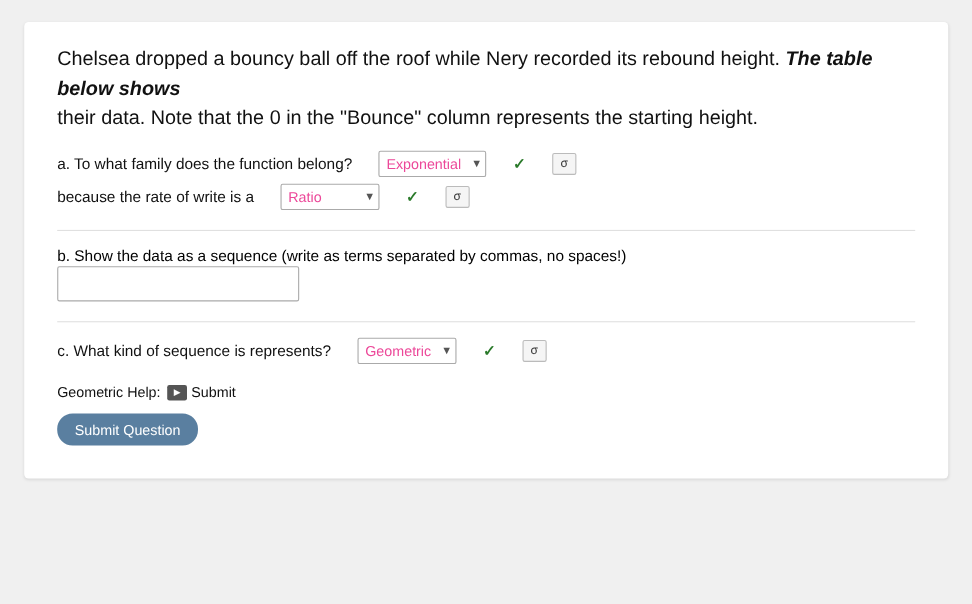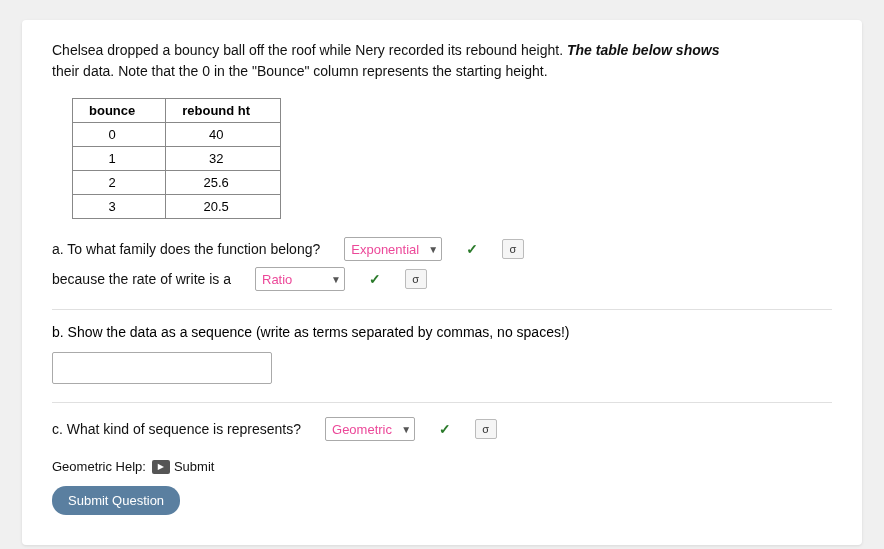--- a/index.html
+++ b/index.html
@@ -14,21 +14,21 @@
       padding: 20px;
     }
     .container {
       background: #fff;
       width: 840px;
       padding: 20px 30px 30px 30px;
       border-radius: 4px;
       box-shadow: 0 1px 3px rgba(0,0,0,0.1);
     }
     .intro-text {
-      font-size: 14px;
+      font-size: 18px;
       line-height: 1.5;
       margin-bottom: 16px;
       color: #111;
     }
     .intro-text em {
       font-style: italic;
       font-weight: bold;
     }
     
     .data-table {
@@ -113,21 +113,21 @@
       padding: 2px 6px;
       font-size: 13px;
       border-radius: 2px;
     }
     
     .part-b-block {
       margin-bottom: 18px;
     }
     .part-b-label {
       font-size: 14px;
-      margin-bottom: 12px;
+      margin-bottom: 2px;
     }
     
     .question-help {
       display: flex;
       align-items: center;
       gap: 6px;
       font-size: 13px;
       color: #111;
       margin-bottom: 12px;
     }
@@ -174,46 +174,20 @@
 
 <div class="container">
 
   
   <p class="intro-text">
     Chelsea dropped a bouncy ball off the roof while Nery recorded its rebound height. <em>The table below shows</em><br>
     their data. Note that the 0 in the "Bounce" column represents the starting height.
   </p>
 
   
-  <table class="data-table">
-    <thead>
-      <tr>
-        <th>bounce</th>
-        <th>rebound ht</th>
-      </tr>
-    </thead>
-    <tbody>
-      <tr>
-        <td>0</td>
-        <td>40</td>
-      </tr>
-      <tr>
-        <td>1</td>
-        <td>32</td>
-      </tr>
-      <tr>
-        <td>2</td>
-        <td>25.6</td>
-      </tr>
-      <tr>
-        <td>3</td>
-        <td>20.5</td>
-      </tr>
-    </tbody>
-  </table>
 
   
   <div class="question-block">
     <div class="question-line">
       <span class="question-label">a. To what family does the function belong?</span>
       <div class="select-wrapper">
         <select>
           <option>Linear</option>
           <option selected="">Exponential</option>
           <option>Quadratic</option>

